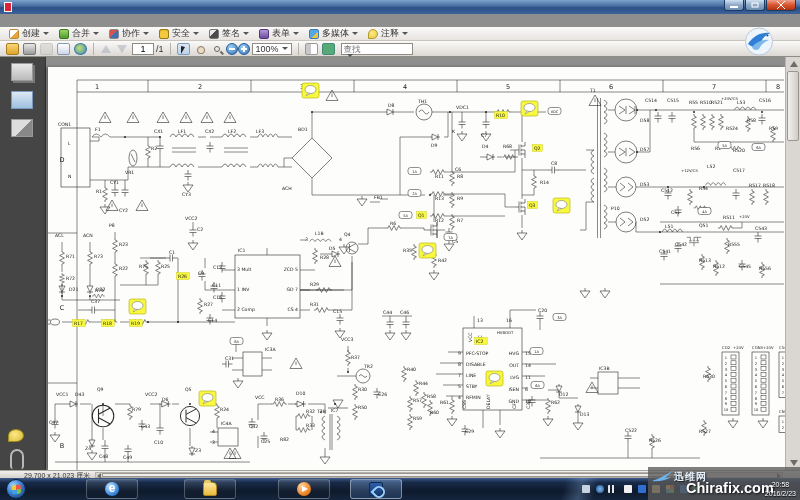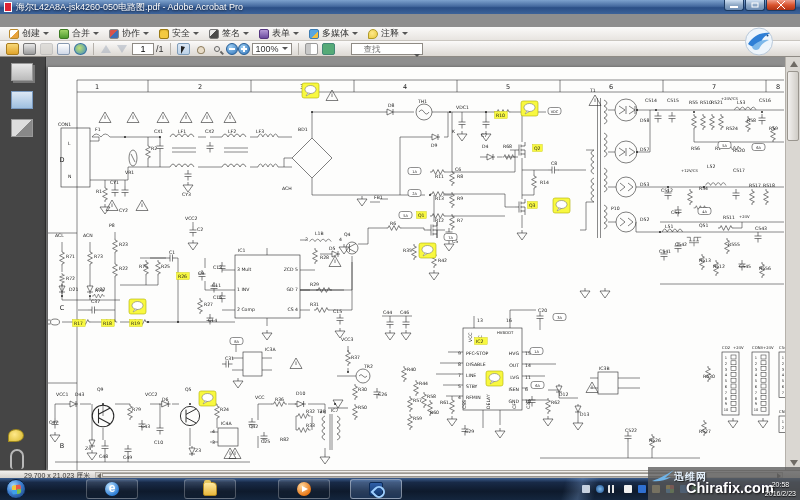--- a/index.html
+++ b/index.html
@@ -66,21 +66,21 @@
   .lens-glyph{position:absolute;left:2px;top:2px;width:6px;height:6px;border:1.5px solid #666;border-radius:50%;}
   .lens-glyph::after{content:"";position:absolute;left:5px;top:5px;width:4px;height:1.5px;background:#666;transform:rotate(45deg);}
   .zoomy{border-radius:50%;width:12px;height:12px;background:radial-gradient(circle at 35% 30%,#9fd0f5,#2f72b8);border:1px solid #265d95;position:relative;}
   .zoomy i{position:absolute;left:50%;top:50%;transform:translate(-50%,-50%);background:#fff;display:block;}
   .zoomy.out i{width:6px;height:2px;}
   .zoomy.in i.h{width:6px;height:2px;}
   .zoomy.in i.v{width:2px;height:6px;}
   .zoombox{display:flex;align-items:center;border:1px solid #8f8b85;background:#fff;height:12px;padding:0 3px;margin:0 2px;}
   .ic-grid{background:linear-gradient(90deg,#c8c8c8 45%,#fff 45%),linear-gradient(0deg,#c8c8c8 45%,#fff 45%);border:1px solid #999;}
   .ic-panes{background:#5a7; border:1px solid #487;}
-  .findbox{display:flex;align-items:flex-end;border:1px solid #8f8b85;background:#fff;height:12px;width:72px;margin-left:14px;padding:0 2px;flex-direction:column;}
+  .findbox{display:flex;align-items:flex-start;border:1px solid #8f8b85;background:#fff;height:12px;width:72px;margin-left:4px;padding:0 2px;flex-direction:column;}
   .findbox input{border:none;outline:none;width:56px;font-size:8.5px;color:#888;padding:0;background:transparent;}
   .bird{position:absolute;right:24px;top:27px;width:34px;height:29px;}
 
   
   .content{position:absolute;left:0;top:57px;width:800px;height:413px;background:#8e8e8e;}
   .sidebar{position:absolute;left:0;top:0;width:46px;height:413px;background:#454545;border-right:1px solid #333;}
   .side-ic{position:absolute;left:11px;width:22px;height:18px;}
   .si-pages{top:6px;background:linear-gradient(180deg,#e8e8e8,#bbb);border:1px solid #999;box-shadow:2px 2px 0 #777;}
   .si-bookmk{top:34px;background:linear-gradient(180deg,#dce8f5,#9fc0e0);border:1px solid #7a9ac0;}
   .si-layers{top:62px;background:linear-gradient(135deg,#ddd 55%,#888 55%);border:1px solid #999;}
@@ -142,21 +142,20 @@
   .wm-site{position:absolute;left:38px;top:13px;color:#fff;font-size:14.5px;font-weight:bold;text-shadow:1px 1px 2px #111,-1px -1px 1px #445;}
   .wm-swoosh{position:absolute;left:3px;top:2px;width:24px;height:14px;}
 </style>
 </head>
 <body>
 
 <div class="screen">
 
   <div class="titlebar">
     <span class="doc-icon"></span>
-    <span class="title-text">海尔L42A8A-jsk4260-050电路图.pdf - Adobe Acrobat Pro</span>
     <span class="winbtns">
       <span class="wbtn min">
           <i></i>
         </span>
       <span class="wbtn max">
           <i></i>
         </span>
       <span class="wbtn close">
           <i></i>
         </span>

